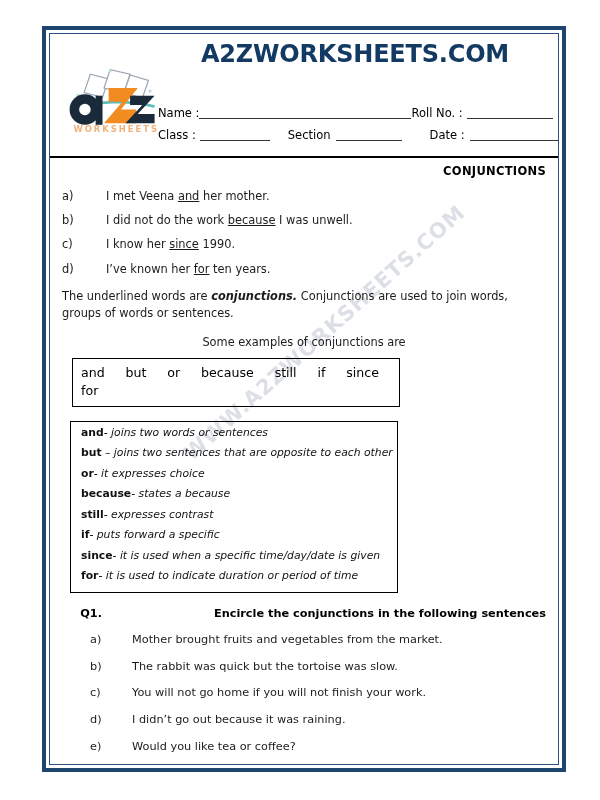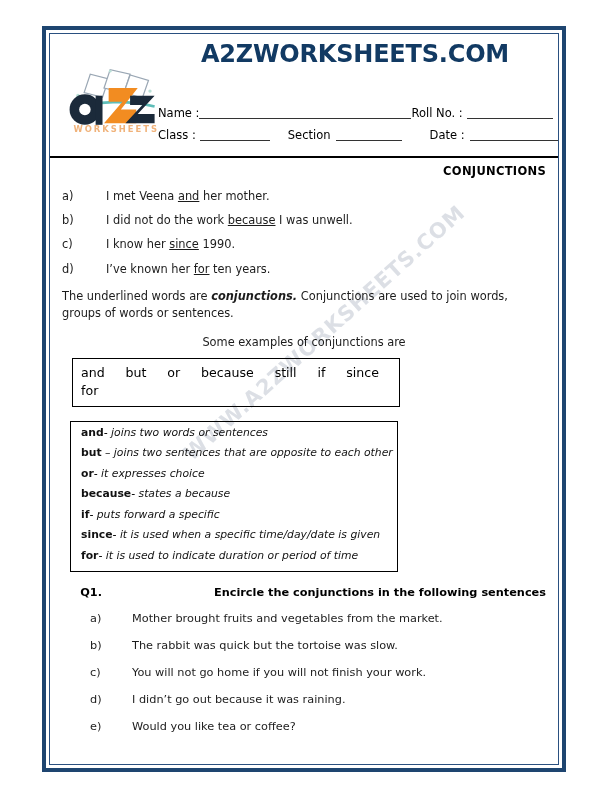--- a/index.html
+++ b/index.html
@@ -285,20 +285,21 @@
       <div id="word-box">
         <span class="wb-line just">and but or because still if  since</span>
         <span class="wb-line">for</span>
       </div>
 
       <div id="def-box">
         <div class="def-item"><span class="def-word">and</span><span>- </span><span>joins two words or sentences</span></div>
         <div class="def-item"><span class="def-word">but</span><span> – </span><span>joins two sentences that are opposite to each other</span></div>
         <div class="def-item"><span class="def-word">or</span><span>- </span><span>it expresses choice</span></div>
         <div class="def-item"><span class="def-word">because</span><span>- </span><span>states a  because</span></div>
+        <div class="def-item"><span class="def-word">still</span><span>- </span><span>expresses contrast</span></div>
         <div class="def-item"><span class="def-word">if</span><span>- </span><span>puts forward a specific</span></div>
         <div class="def-item"><span class="def-word">since</span><span>-  </span><span>it is used when a specific time/day/date  is given</span></div>
         <div class="def-item"><span class="def-word">for</span><span>- </span><span>it is used to indicate duration or period of time</span></div>
       </div>
 
       <div id="q-block">
         <div id="q-head">
           <span id="q-num">Q1.</span>
           <span id="q-text">Encircle the conjunctions in the following sentences</span>
         </div>

